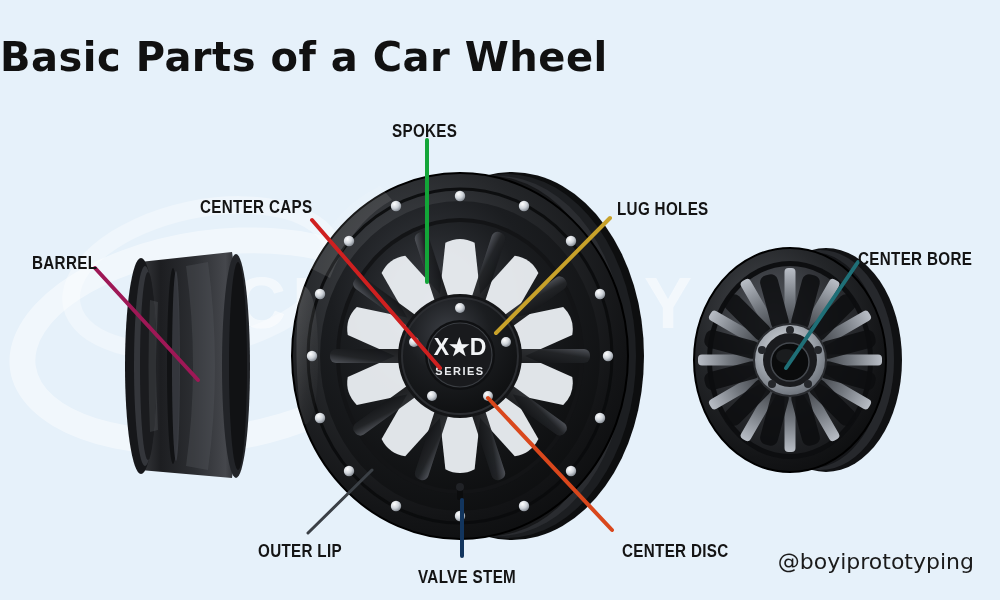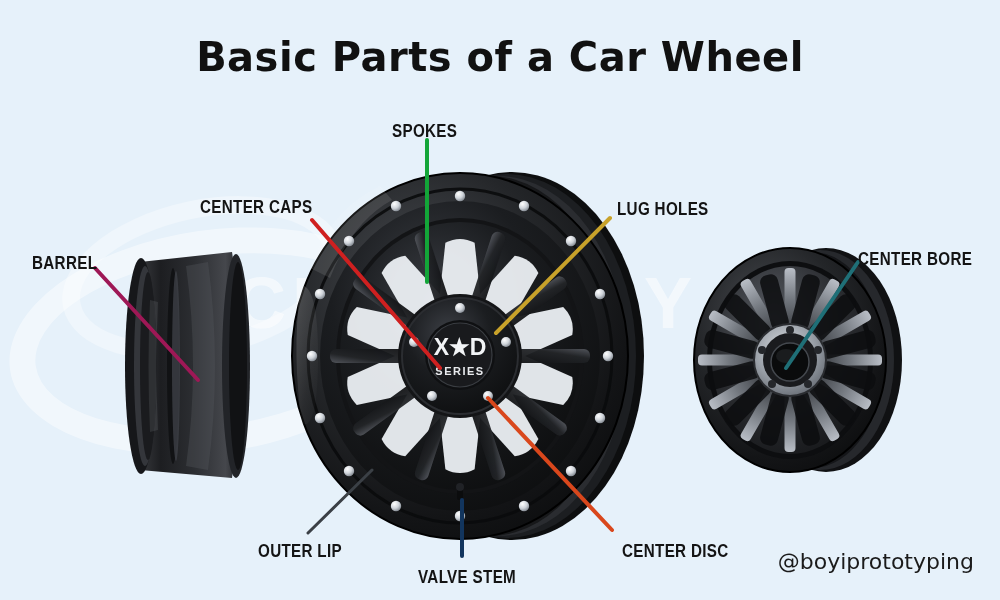--- a/index.html
+++ b/index.html
@@ -52,21 +52,21 @@
     opacity: 0.35;
     transform: rotate(-12deg);
   }
 
   
   #title {
     position: absolute;
     left: 0;
     top: 34px;
     width: 1000px;
-    text-align: center;
+    text-align: left;
     font-family: "DejaVu Sans", sans-serif;
     font-weight: 700;
     font-size: 40px;
     color: #111111;
     letter-spacing: 0.5px;
   }
 
   
   .label {
     position: absolute;

